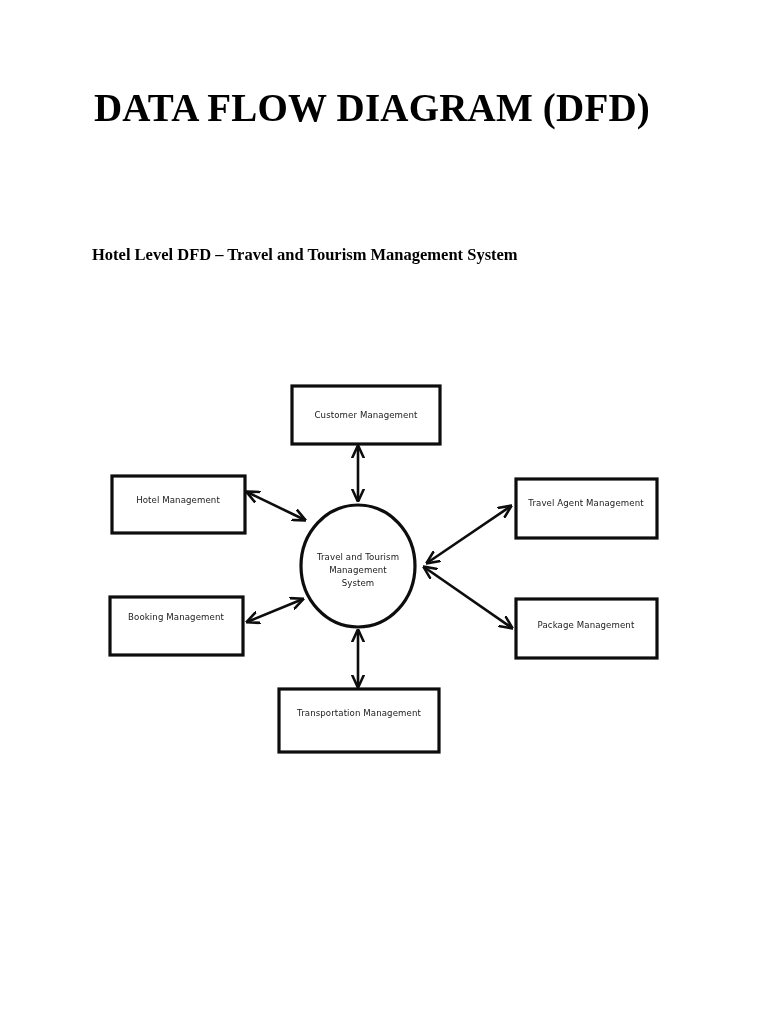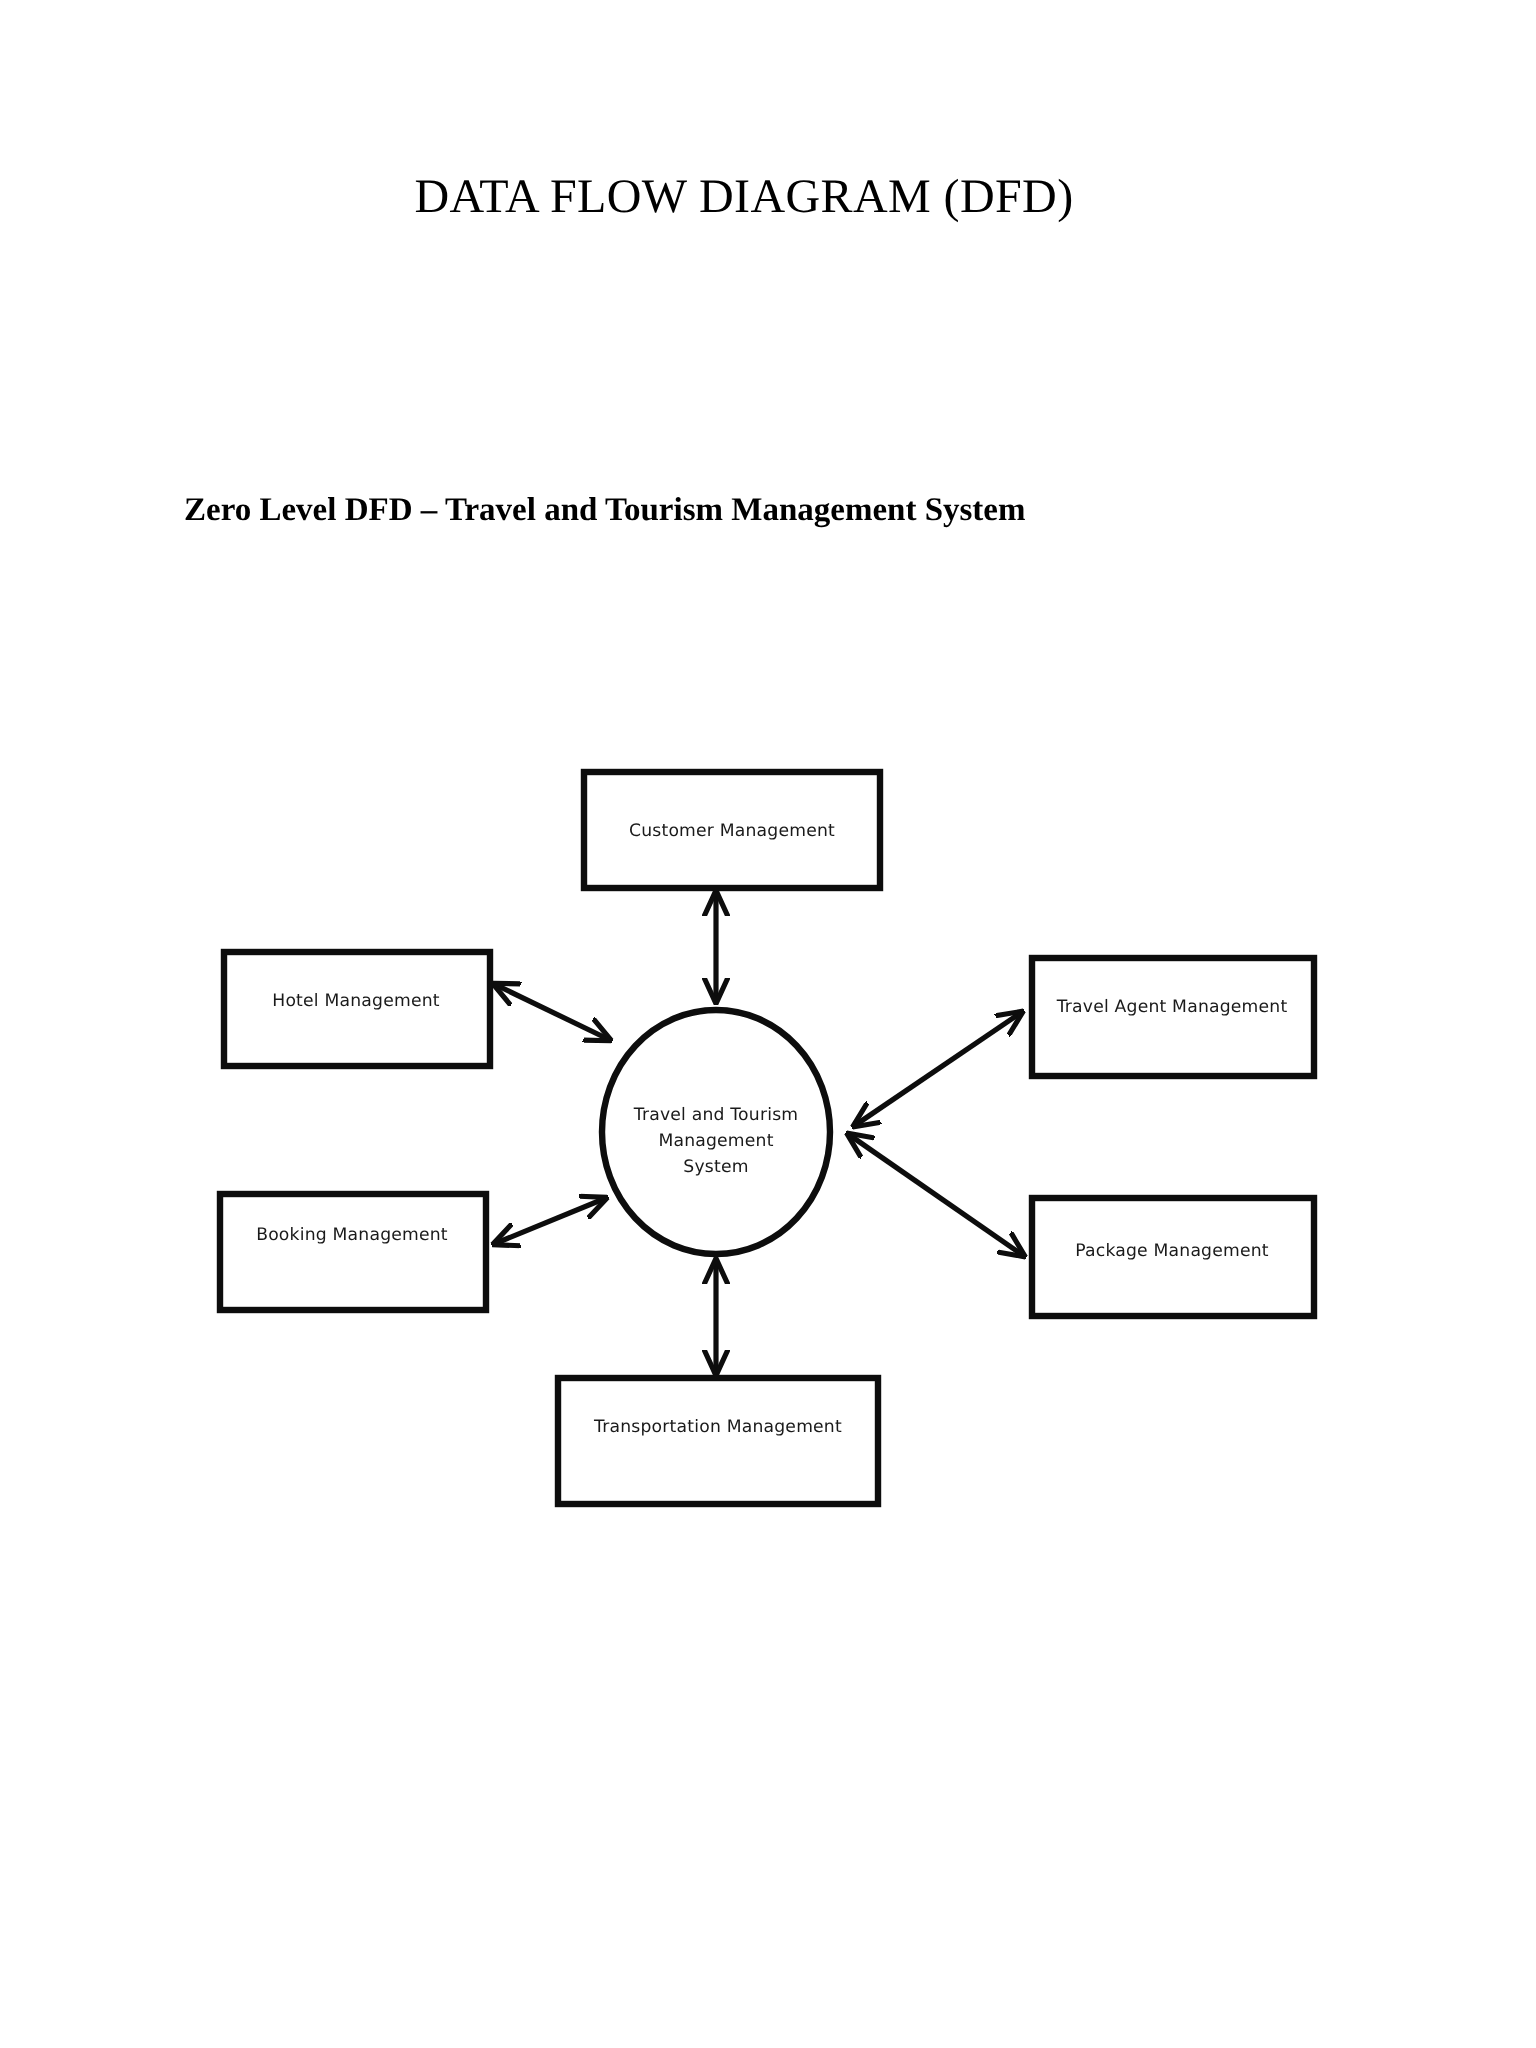--- a/index.html
+++ b/index.html
@@ -17,22 +17,22 @@
   }
 
   
   .doc-title {
     position: absolute;
     left: 0;
     top: 86px;
     width: 744px;
     text-align: center;
     font-family: "Liberation Serif", serif;
-    font-weight: normal;
-    font-size: 24px;
+    font-weight: bold;
+    font-size: 39px;
     letter-spacing: 0.2px;
     line-height: 1.15;
     color: #000000;
   }
   .doc-subtitle {
     position: absolute;
     left: 92px;
     top: 245px;
     width: 600px;
     text-align: left;
@@ -86,21 +86,21 @@
     fill: #1a1a1a;
     text-anchor: middle;
     letter-spacing: 0.1px;
   }
 </style>
 </head>
 <body>
 
 <div class="doc-title">DATA FLOW DIAGRAM (DFD)</div>
 
-<div class="doc-subtitle">Zero Level DFD – Travel and Tourism Management System</div>
+<div class="doc-subtitle">Hotel Level DFD – Travel and Tourism Management System</div>
 
 <div class="diagram">
   <svg viewBox="0 0 768 420" xmlns="http://www.w3.org/2000/svg">
     <defs>
       <marker id="arrowEnd" viewBox="0 0 10 10" refX="9" refY="5" markerWidth="5.2" markerHeight="5.2" orient="auto-start-reverse">
         <path d="M 0 0.6 L 9.6 5 L 0 9.4" fill="none" stroke="#0d0d0d" stroke-width="1.9" stroke-linecap="round" stroke-linejoin="round"></path>
       </marker>
       <marker id="arrowStart" viewBox="0 0 10 10" refX="9" refY="5" markerWidth="5.2" markerHeight="5.2" orient="auto-start-reverse">
         <path d="M 0 0.6 L 9.6 5 L 0 9.4" fill="none" stroke="#0d0d0d" stroke-width="1.9" stroke-linecap="round" stroke-linejoin="round"></path>
       </marker>

